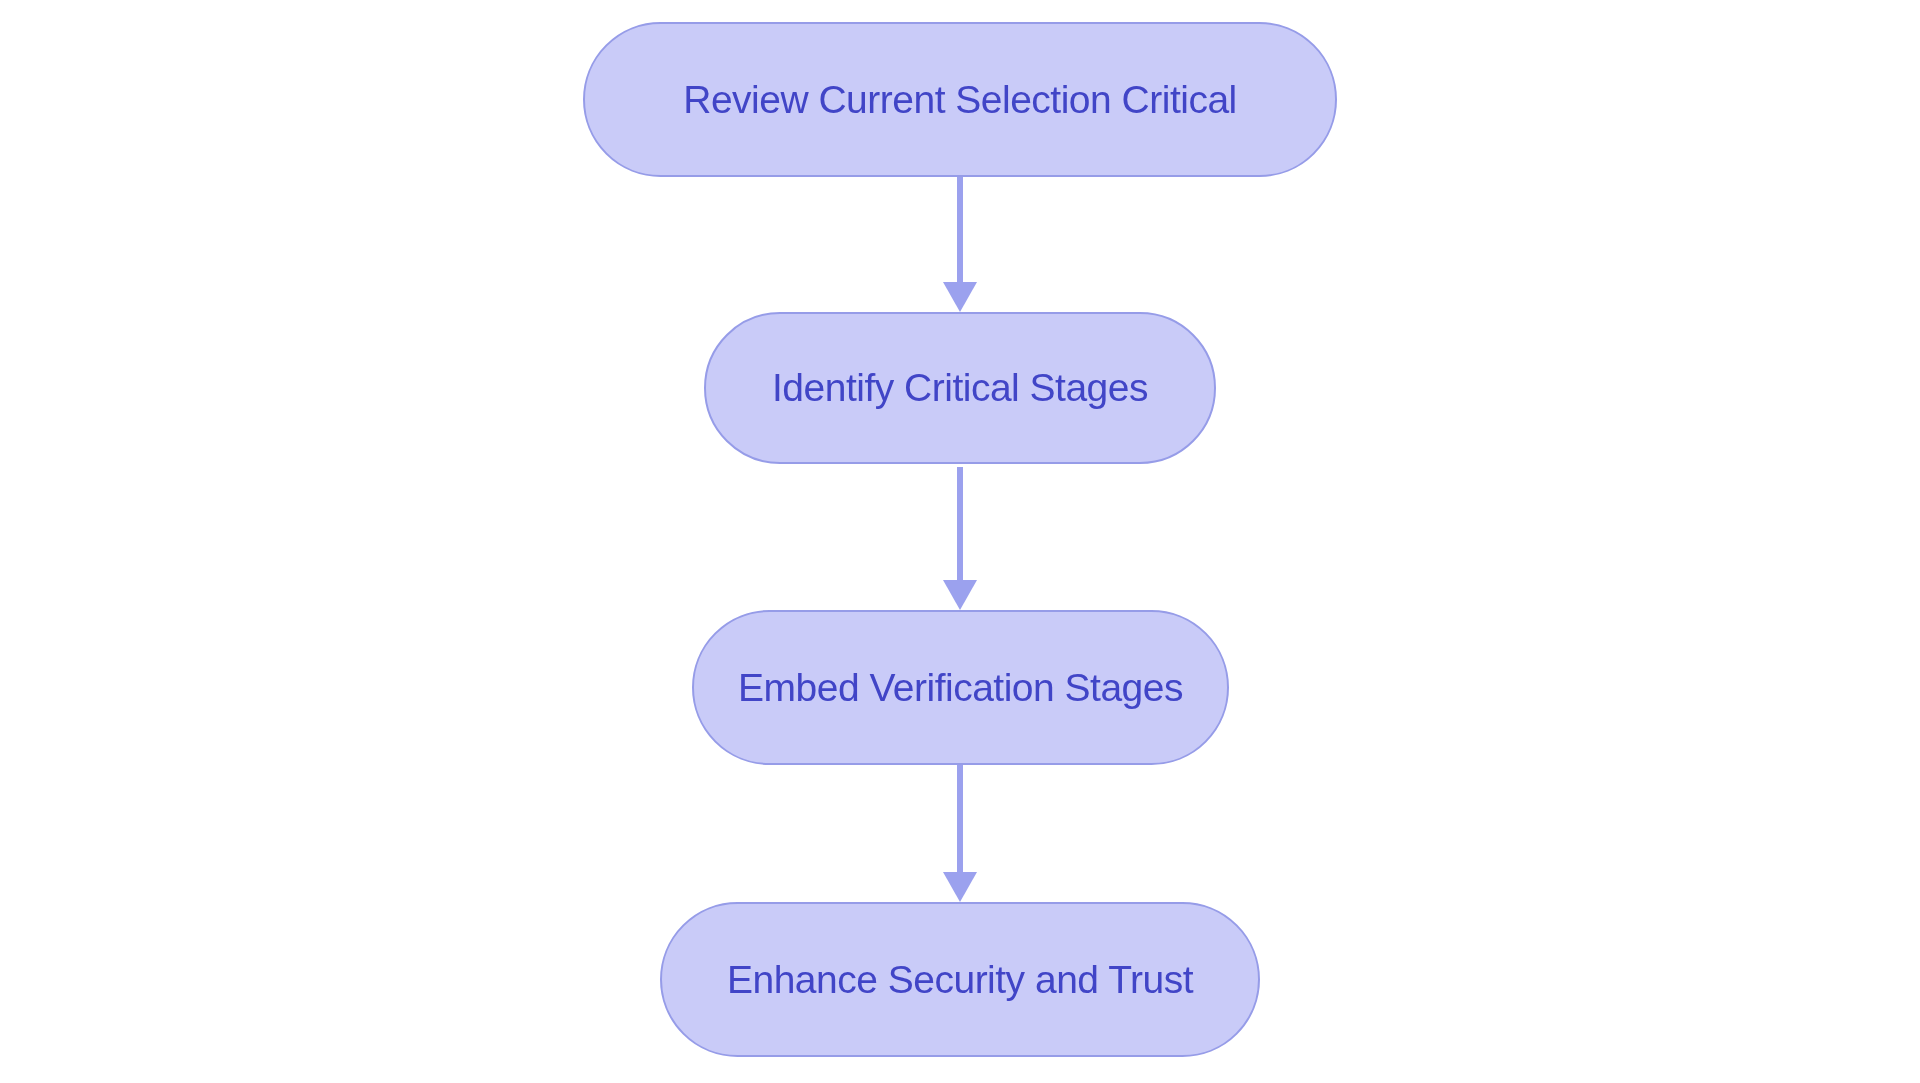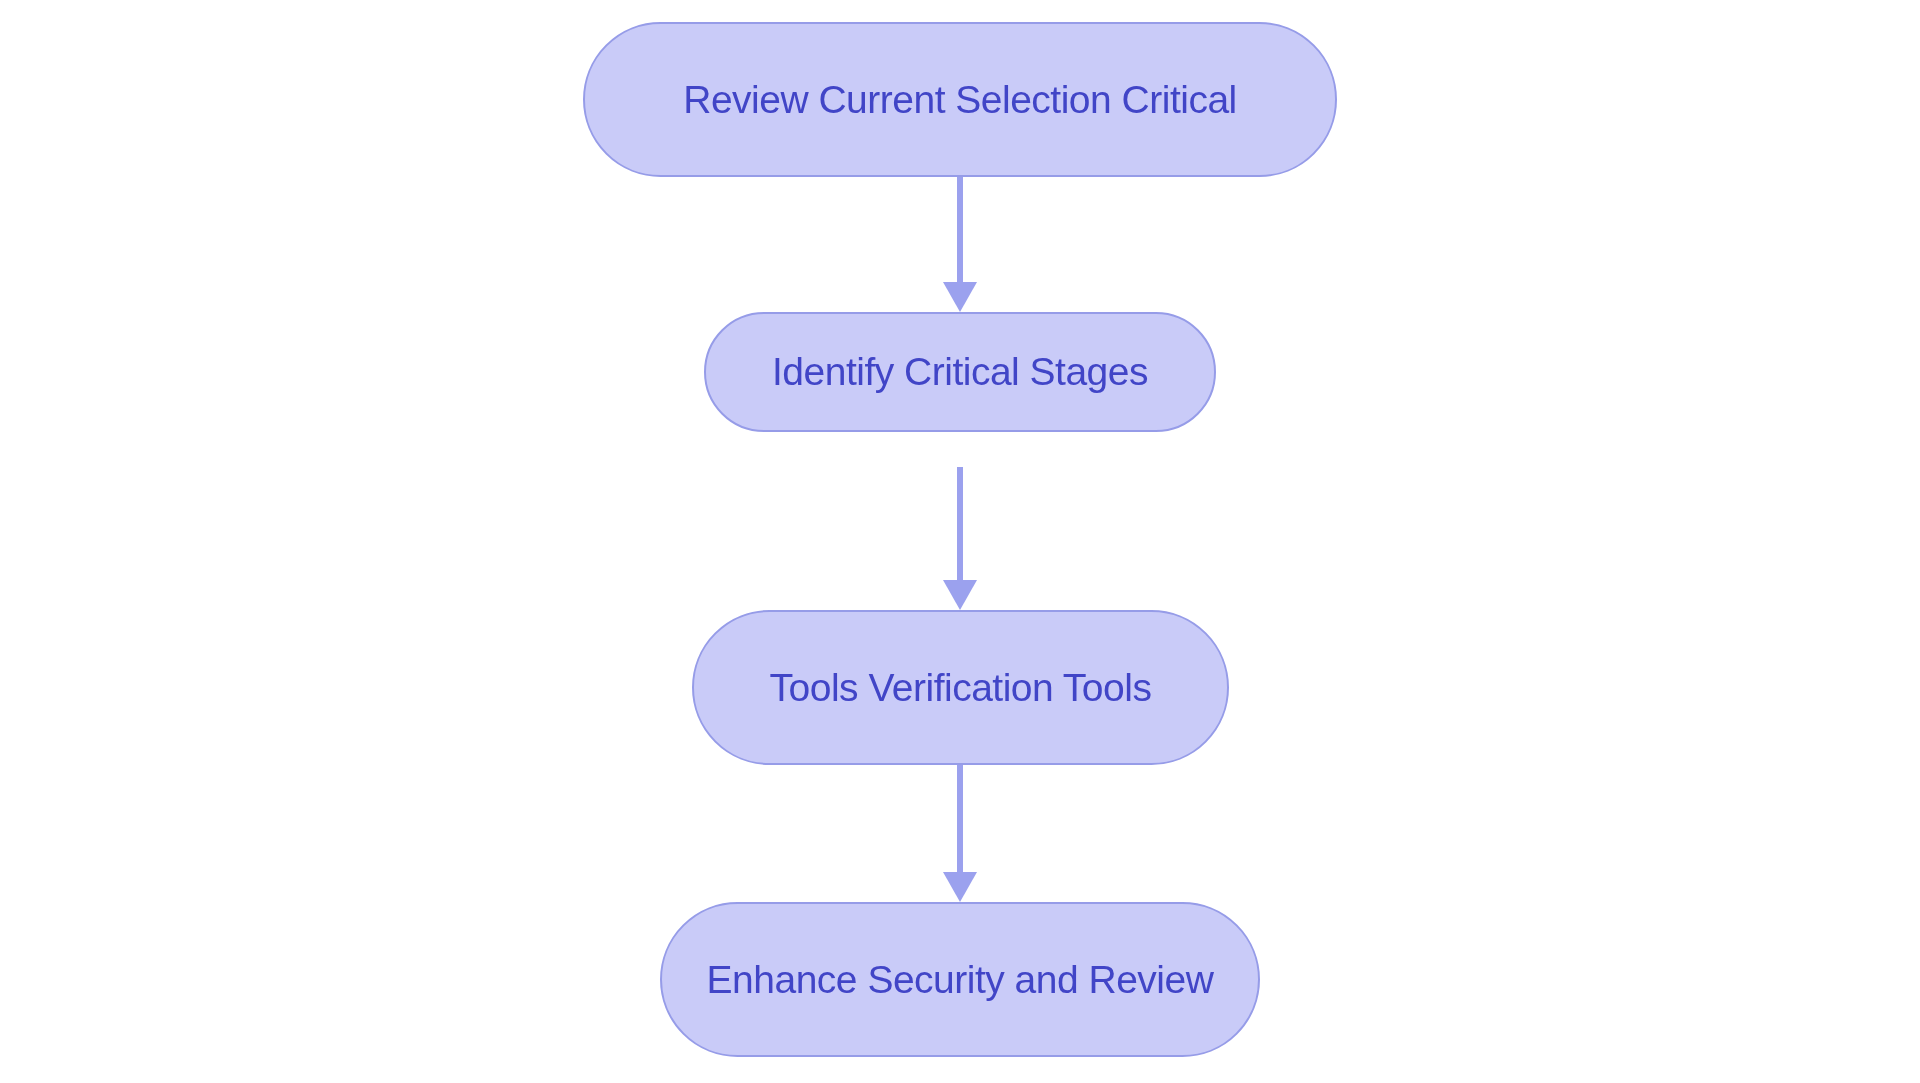--- a/index.html
+++ b/index.html
@@ -24,21 +24,21 @@
     background: var(--node-fill, #c9cbf8);
     border: 2px solid var(--node-border, #969ce8);
     border-radius: 78px;
     color: var(--node-text, #4145c7);
     font-size: 39px;
     letter-spacing: -0.5px;
     white-space: nowrap;
     text-align: center;
   }
   .node-1 { left: 583px; top: 22px;  width: 754px; height: 155px; }
-  .node-2 { left: 704px; top: 312px; width: 512px; height: 120px; }
+  .node-2 { left: 704px; top: 312px; width: 512px; height: 152px; }
   .node-3 { left: 692px; top: 610px; width: 537px; height: 155px; }
   .node-4 { left: 660px; top: 902px; width: 600px; height: 155px; }
 
   .arrow {
     position: absolute;
     width: 34px;
     display: flex;
     flex-direction: column;
     align-items: center;
   }
@@ -77,25 +77,25 @@
   <div class="node node-2">
     <span>Identify Critical Stages</span>
   </div>
 
   <div class="arrow arrow-2">
     <div class="stem"></div>
     <div class="head"></div>
   </div>
 
   <div class="node node-3">
-    <span>Tools Verification Tools</span>
+    <span>Embed Verification Stages</span>
   </div>
 
   <div class="arrow arrow-3">
     <div class="stem"></div>
     <div class="head"></div>
   </div>
 
   <div class="node node-4">
-    <span>Enhance Security and Review</span>
+    <span>Enhance Security and Trust</span>
   </div>
 
 </div>
 
 </body></html>

